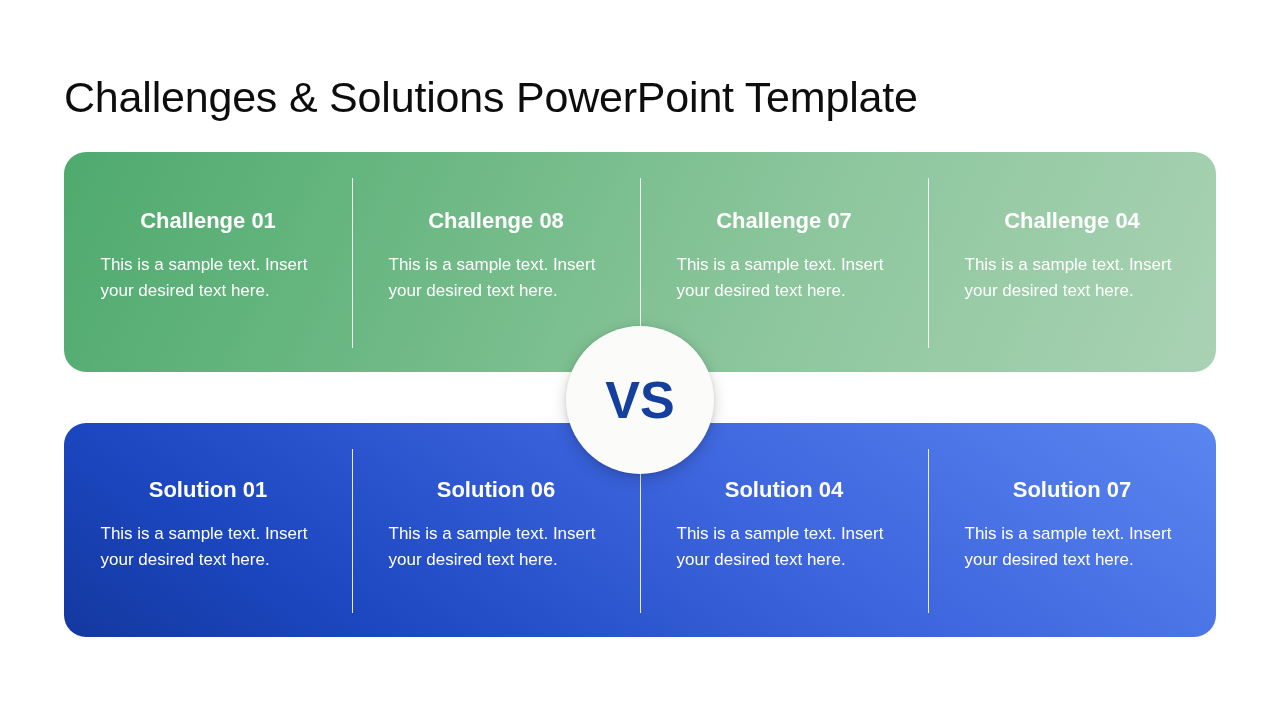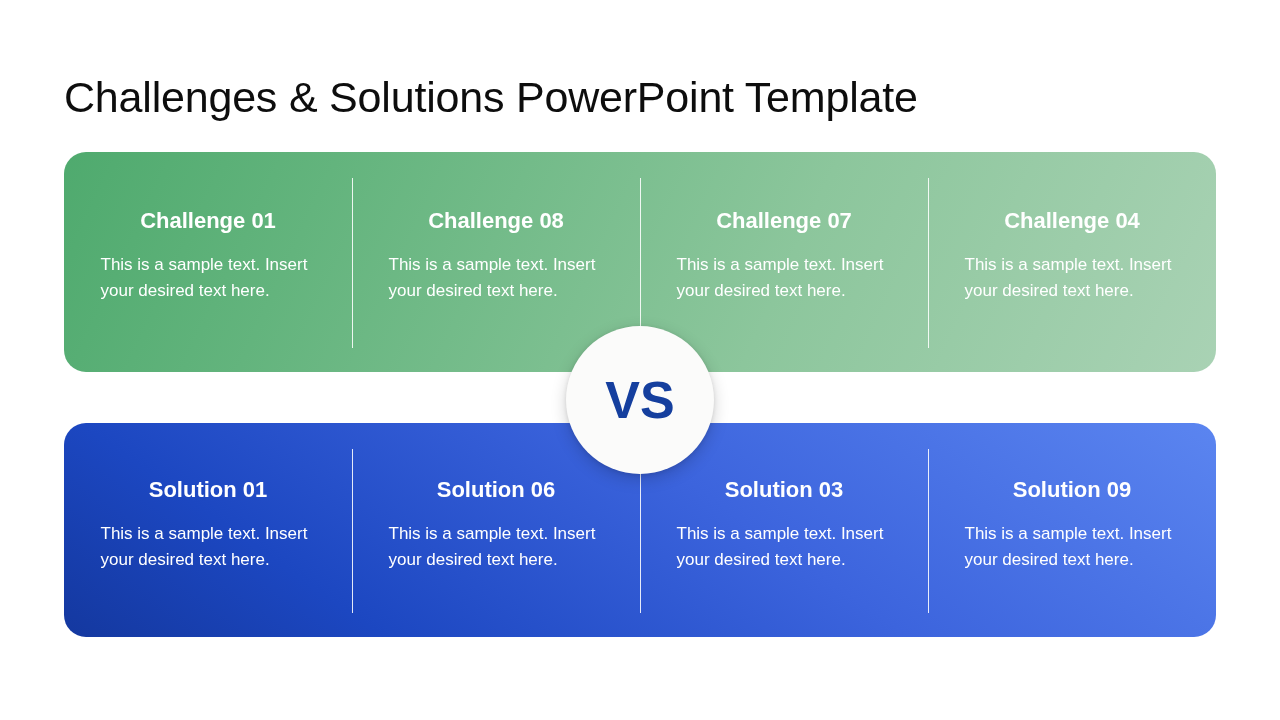--- a/index.html
+++ b/index.html
@@ -166,26 +166,26 @@
       <div class="col-heading">Solution 01</div>
       <p class="col-body">This is a sample text. Insert your desired text here.</p>
     </div>
 
     <div class="col">
       <div class="col-heading">Solution 06</div>
       <p class="col-body">This is a sample text. Insert your desired text here.</p>
     </div>
 
     <div class="col">
-      <div class="col-heading">Solution 03</div>
+      <div class="col-heading">Solution 04</div>
       <p class="col-body">This is a sample text. Insert your desired text here.</p>
     </div>
 
     <div class="col">
-      <div class="col-heading">Solution 09</div>
+      <div class="col-heading">Solution 07</div>
       <p class="col-body">This is a sample text. Insert your desired text here.</p>
     </div>
 
   </section>
 
   <div class="vs-badge">
     <span class="vs-label">VS</span>
   </div>
 
 </div>

